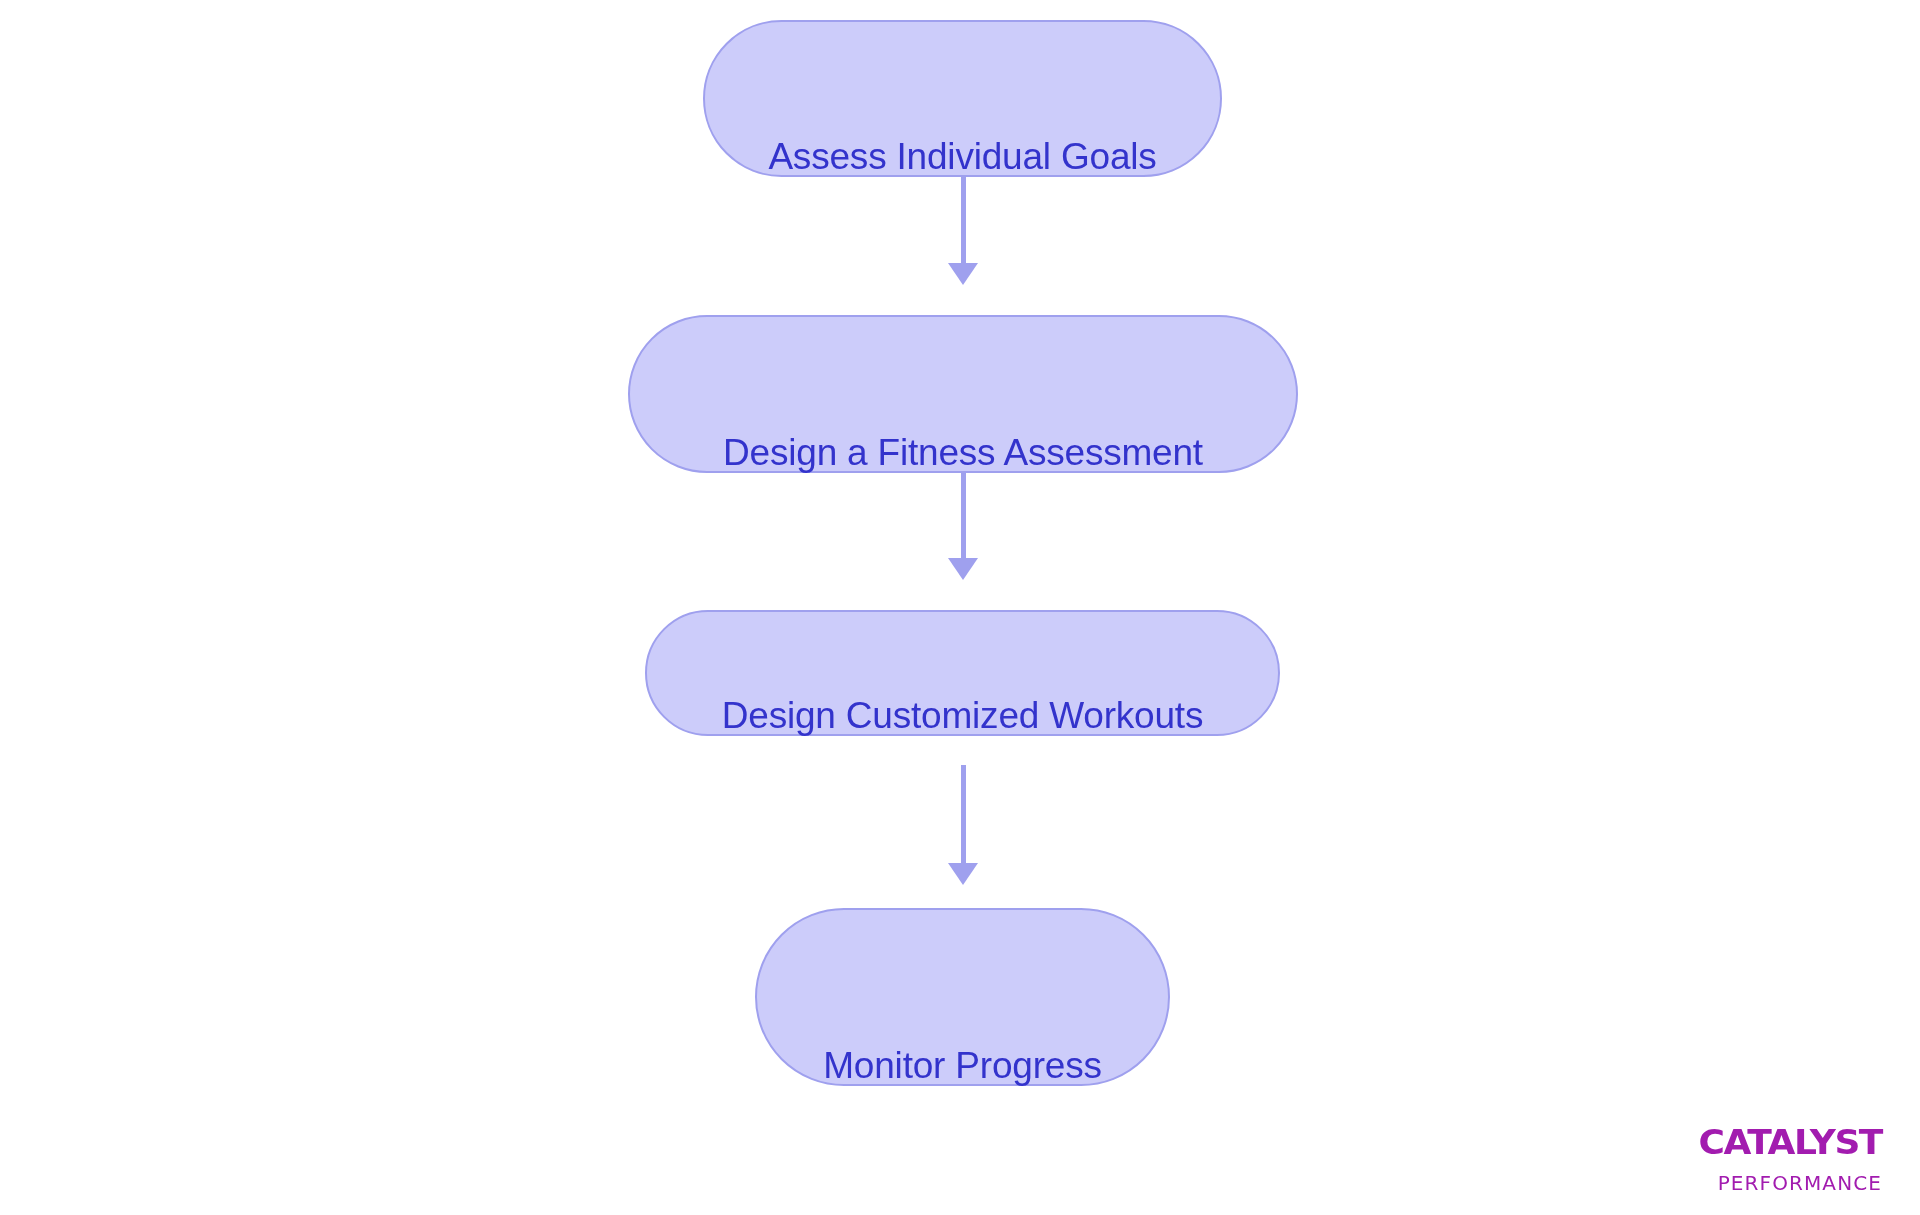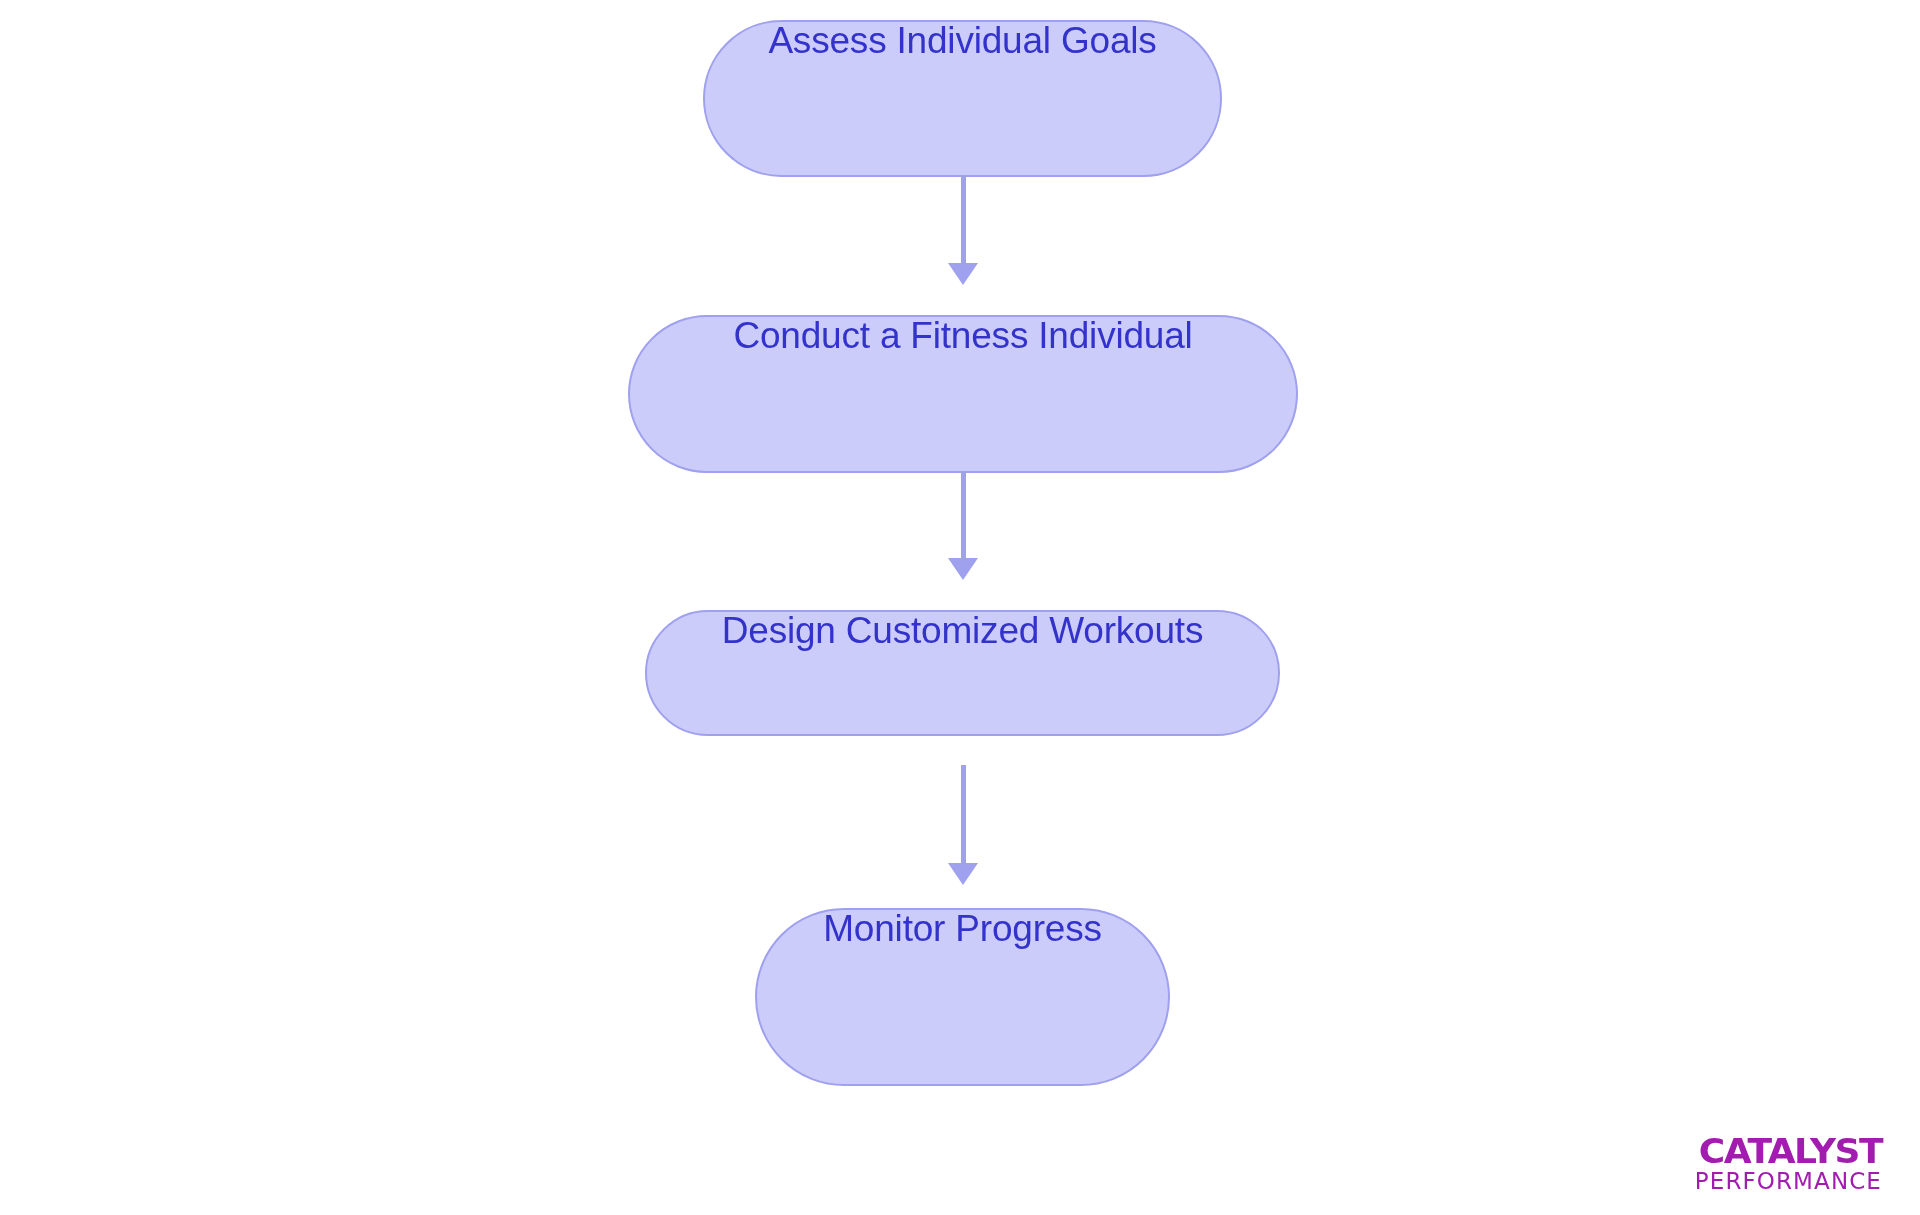--- a/index.html
+++ b/index.html
@@ -20,21 +20,21 @@
     inset: 0;
     width: 1920px;
     height: 1215px;
   }
 
   
   .node {
     position: absolute;
     box-sizing: border-box;
     display: flex;
-    align-items: flex-start;
+    align-items: flex-end;
     justify-content: center;
     background: #ccccfa;
     border: 2px solid #9fa0ee;
     border-radius: 90px;
     z-index: 2;
   }
   .node-label {
     font-family: "Liberation Sans", sans-serif;
     font-size: 37px;
     font-weight: 400;
@@ -90,41 +90,41 @@
     font-family: "DejaVu Sans", sans-serif;
     font-size: 34px;
     font-weight: 700;
     letter-spacing: -1.4px;
     transform: scaleX(1.06);
     transform-origin: right center;
     display: block;
   }
   #brand-logo-secondary {
     font-family: "DejaVu Sans", sans-serif;
-    font-size: 23px;
+    font-size: 20px;
     font-weight: 400;
     letter-spacing: 1.1px;
-    margin-top: 2px;
+    margin-top: 14px;
     display: block;
   }
 </style>
 </head>
 <body>
 
 <div id="flowchart-canvas">
 
   <div class="node" id="node-1">
     <span class="node-label">Assess Individual Goals</span>
   </div>
 
   <div class="connector" id="connector-1"></div>
   <div class="arrowhead" id="arrowhead-1"></div>
 
   <div class="node" id="node-2">
-    <span class="node-label">Conduct a Fitness Individual</span>
+    <span class="node-label">Design a Fitness Assessment</span>
   </div>
 
   <div class="connector" id="connector-2"></div>
   <div class="arrowhead" id="arrowhead-2"></div>
 
   <div class="node" id="node-3">
     <span class="node-label">Design Customized Workouts</span>
   </div>
 
   <div class="connector" id="connector-3"></div>

